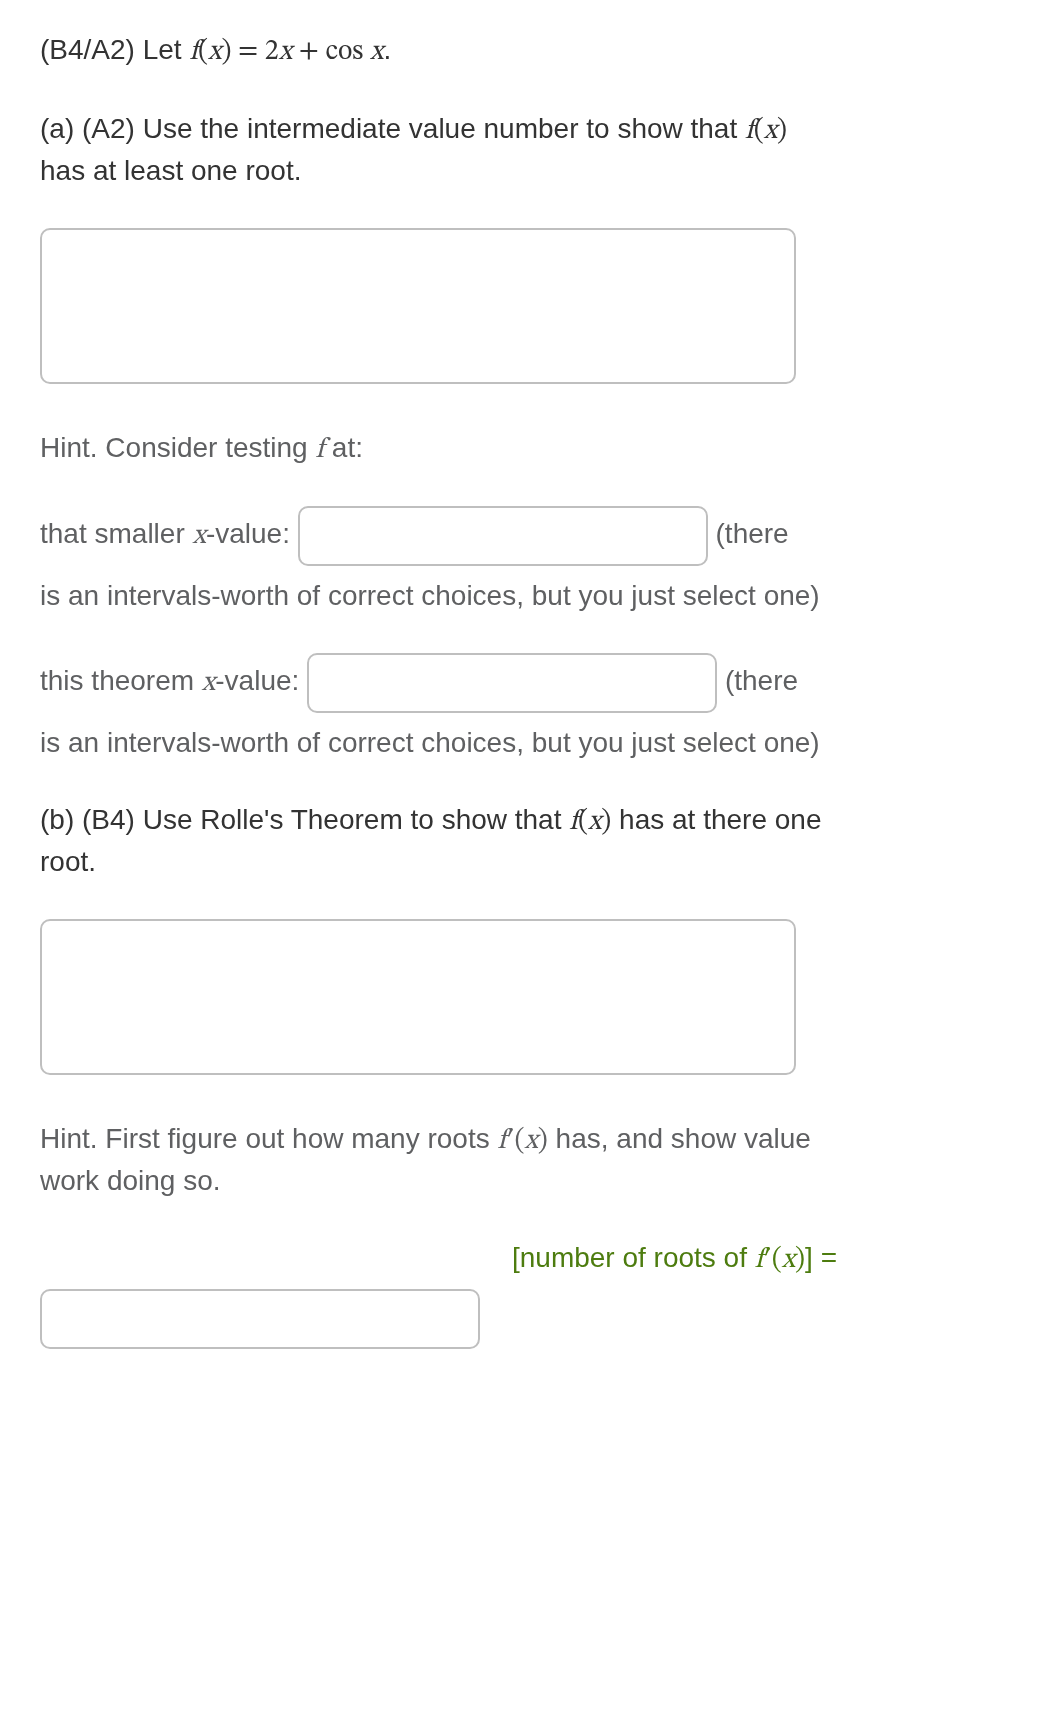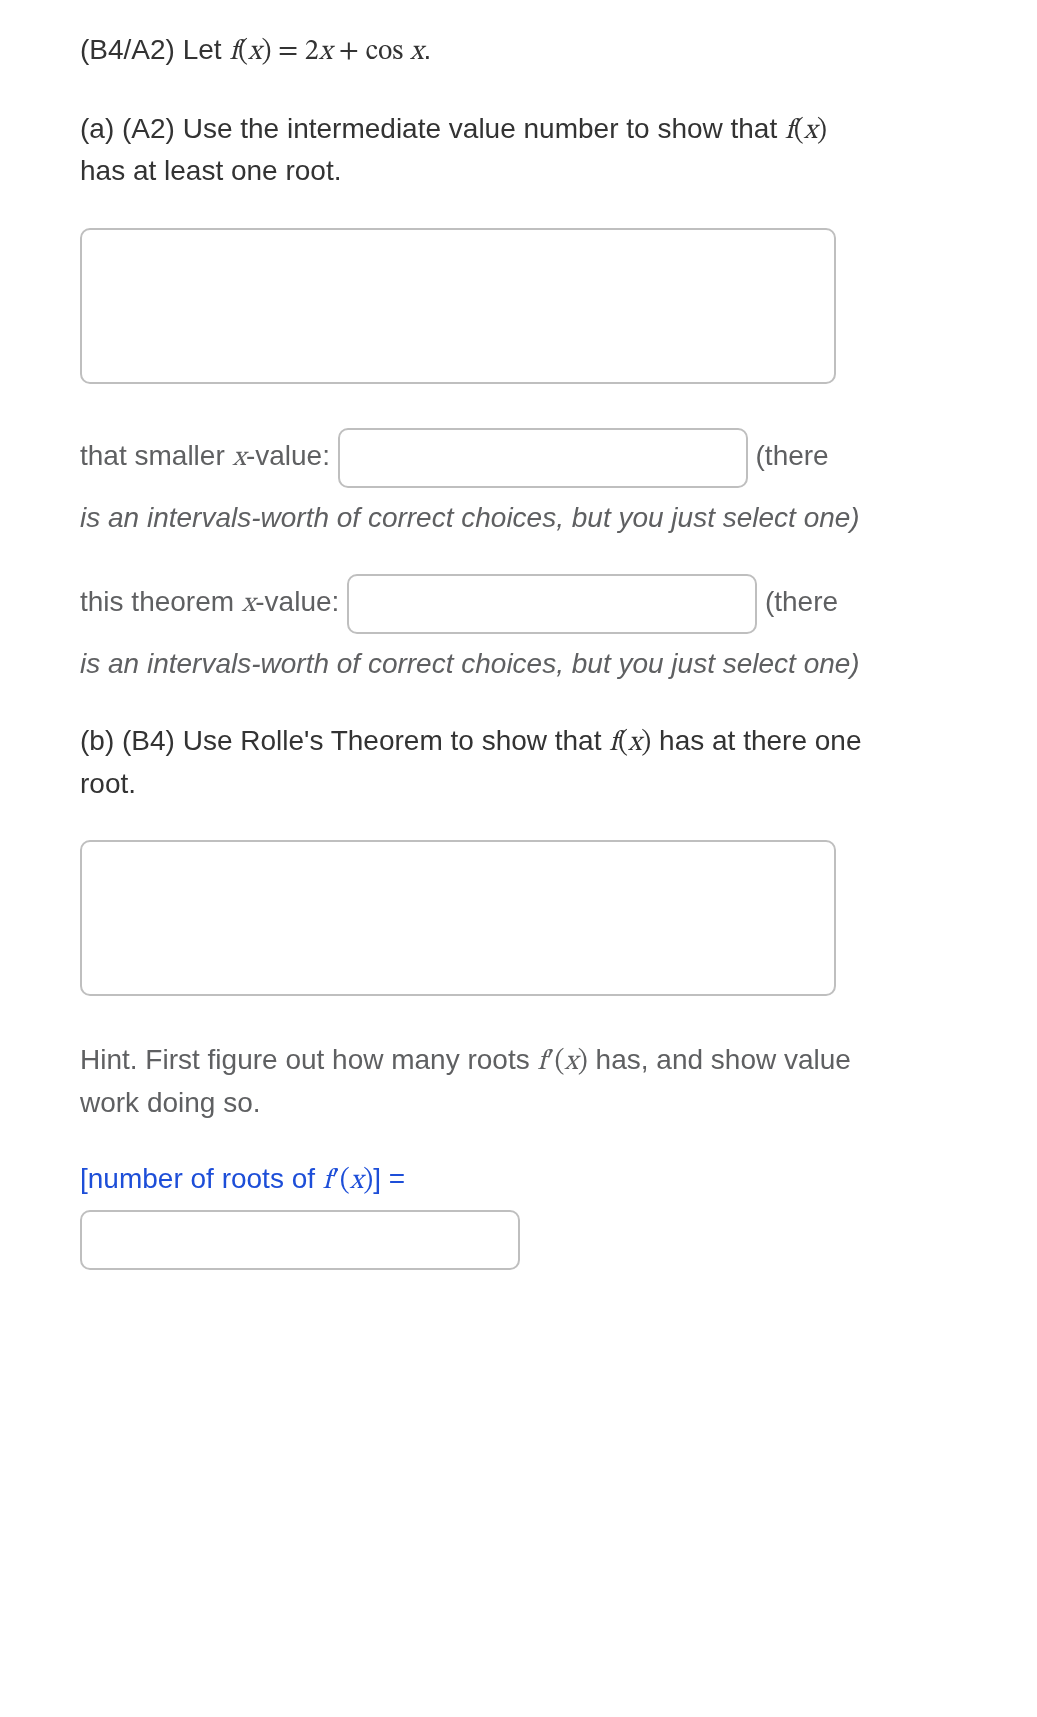--- a/index.html
+++ b/index.html
@@ -8,21 +8,20 @@
     background: #ffffff;
     font-family: "Lucida Sans Unicode", "Lucida Grande", "Trebuchet MS", "Segoe UI", Verdana, sans-serif;
     color: #333333;
     font-size: 28px;
     line-height: 1.45;
   }
   .page {
     box-sizing: border-box;
     width: 837px;
     padding: 24px 0 40px 40px;
-    margin-left: 40px;
   }
   .para {
     margin: 0 0 36px 0;
     color: #333333;
   }
   .hint-para {
     margin: 0 0 36px 0;
     color: #5f6062;
   }
   .math {
@@ -54,45 +53,48 @@
   }
   .inline-input.w410 { width: 410px; }
   .inline-input.w440 { width: 440px; }
   .hint-row {
     color: #5f6062;
     margin: 0 0 10px 0;
   }
   .hint-follow {
     color: #5f6062;
     margin: 0 0 36px 0;
-    font-style: italic;
   }
   .spacer-top { height: 6px; }
   .eq-block {
-    color: #1d4ed8;
+    color: #4d7c0f;
     margin: 0 0 8px 0;
+    text-align: right;
   }
 </style>
 </head>
 <body>
 
 <div class="page">
 
   <div class="spacer-top"></div>
 
   <p class="para">
     <span>(B4/A2) Let </span><span class="math"><span class="mi">f</span><span class="rm">(</span><span class="mi">x</span><span class="rm">)</span>&nbsp;<span class="rm">=</span>&nbsp;<span class="rm">2</span><span class="mi">x</span>&nbsp;<span class="rm">+</span>&nbsp;<span class="fn">cos</span>&nbsp;<span class="mi">x</span></span><span>.</span>
   </p>
 
   <p class="para">
     <span>(a) (A2) Use the intermediate value number to show that </span><span class="math"><span class="mi">f</span><span class="rm">(</span><span class="mi">x</span><span class="rm">)</span></span><span> has at least one root.</span>
   </p>
 
   <div class="bigans" role="textbox"></div>
 
+  <p class="hint-para">
+    <span>Hint. Consider testing </span><span class="math"><span class="mi">f</span></span><span> at:</span>
+  </p>
 
   <p class="hint-row">
     <span>that smaller </span><span class="math"><span class="mi">x</span></span><span>-value: </span>
     <input type="text" class="inline-input w410" style="">
     <span> (there</span>
   </p>
   <p class="hint-follow">is an intervals-worth of correct choices, but you just select one)</p>
 
   <p class="hint-row">
     <span>this theorem </span><span class="math"><span class="mi">x</span></span><span>-value: </span>

